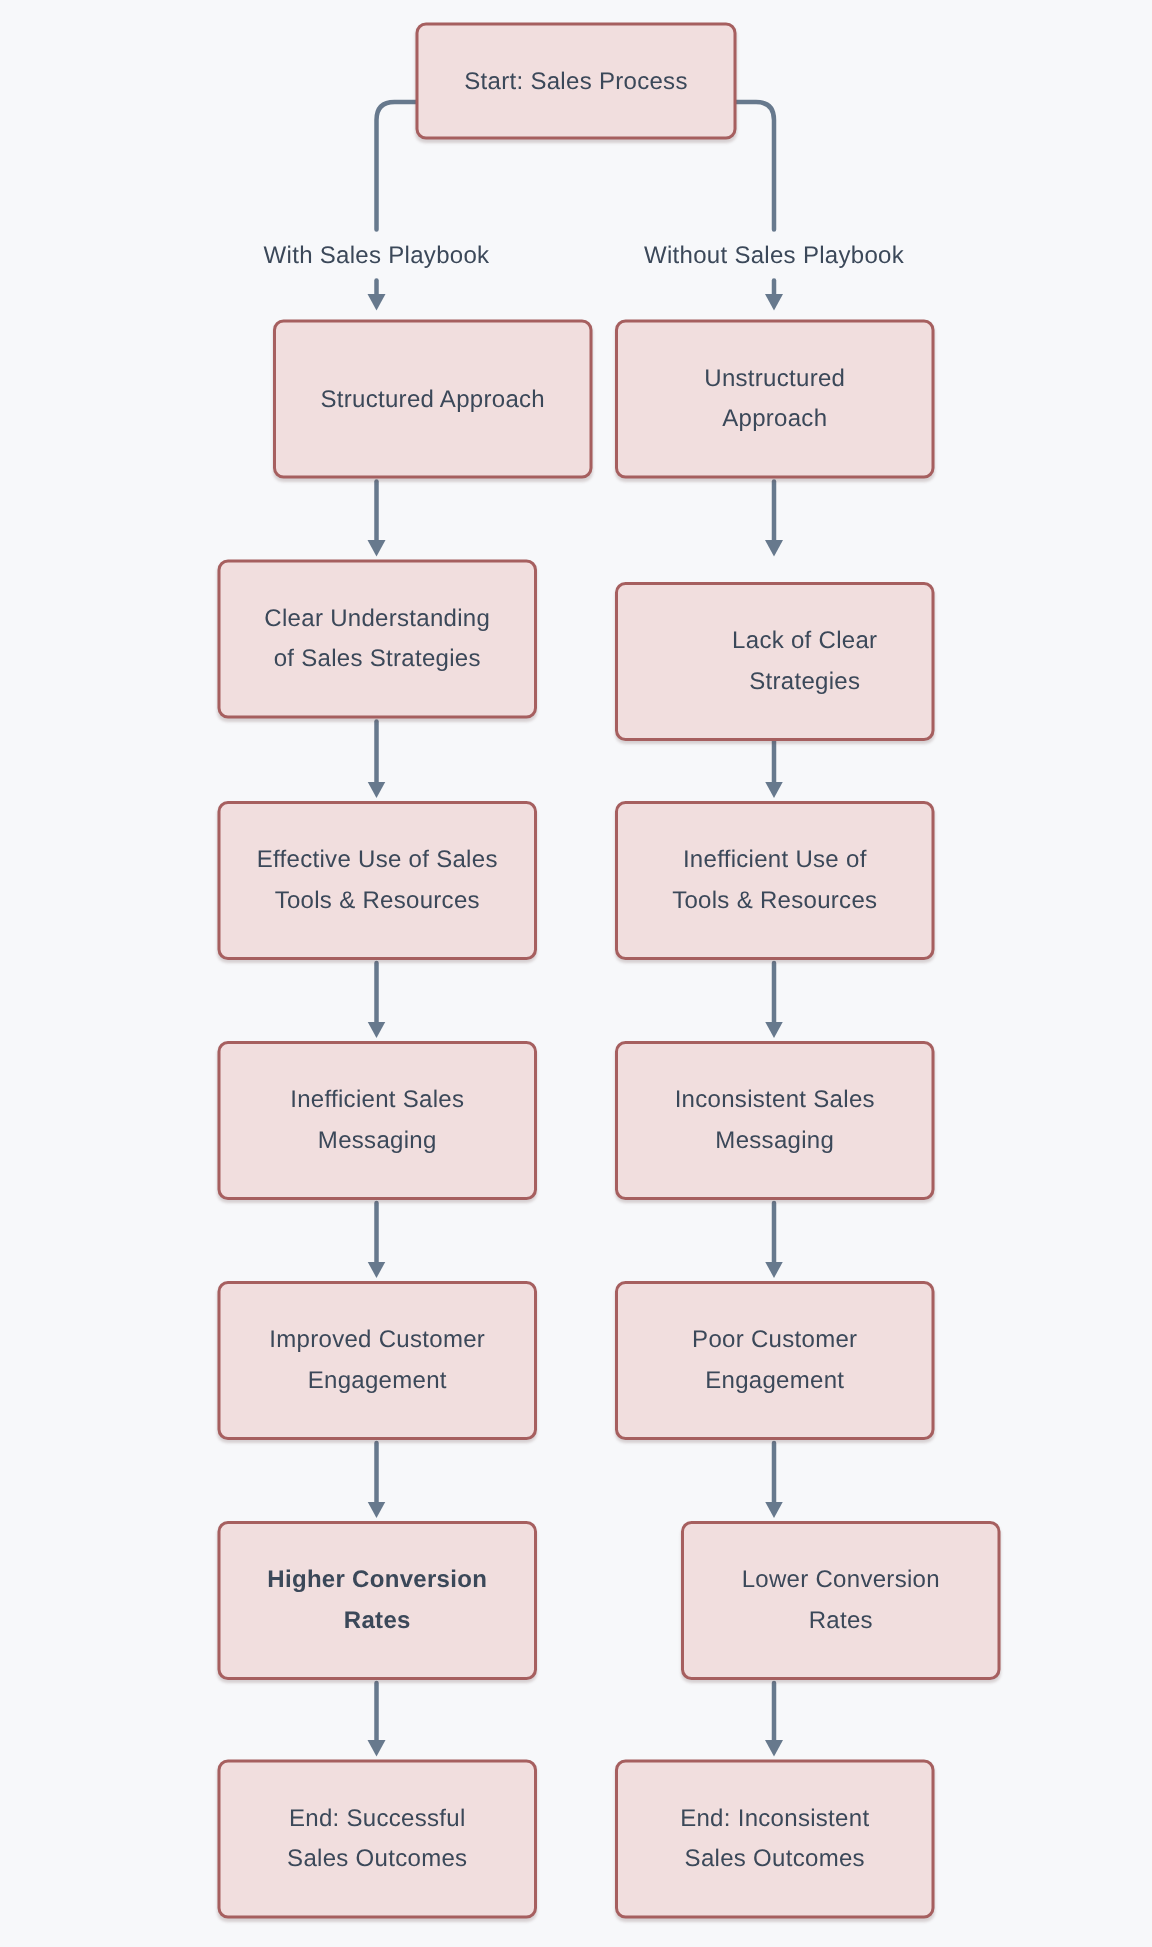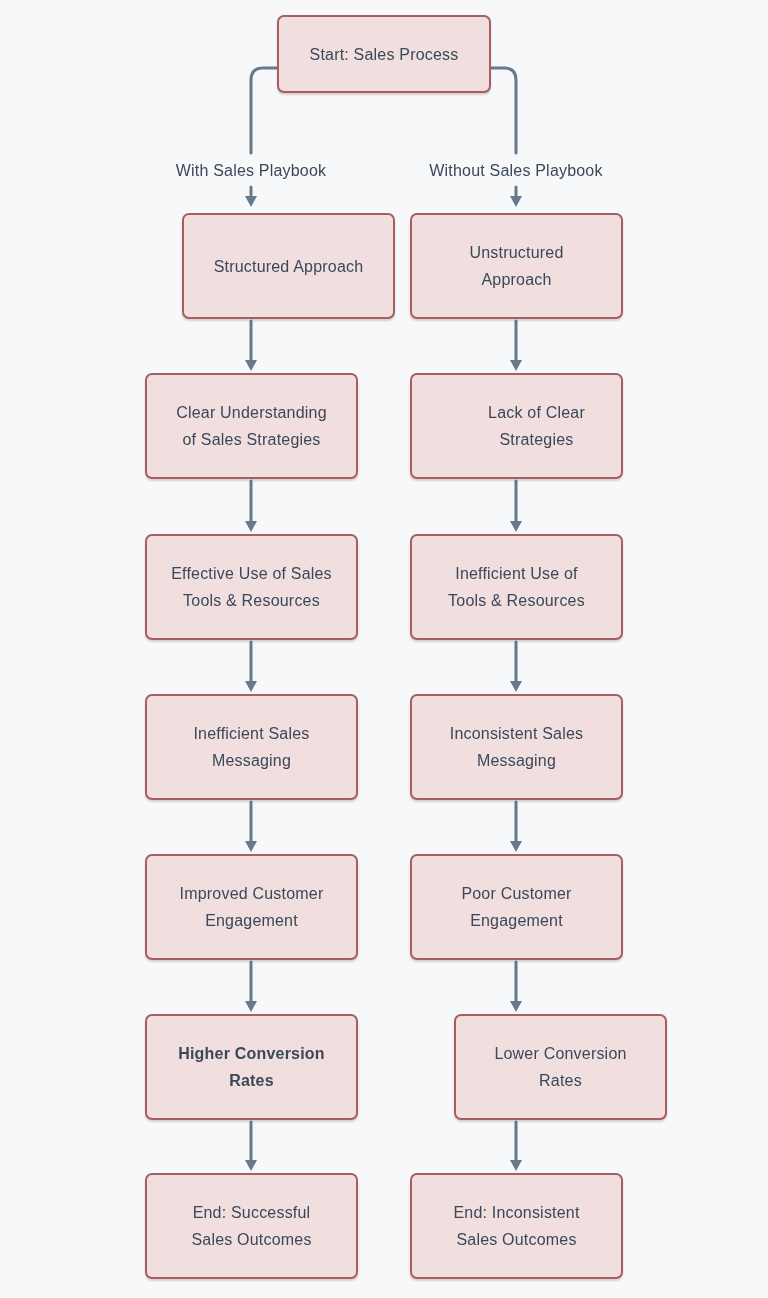--- a/index.html
+++ b/index.html
@@ -110,21 +110,21 @@
 Messaging</div>
   <div class="node" style="left:145px; top:854px;">Improved Customer
 Engagement</div>
   <div class="node" style="left:145px; top:1014px;font-weight:bold;">Higher Conversion
 Rates</div>
   <div class="node" style="left:145px; top:1173px;">End: Successful
 Sales Outcomes</div>
 
   <div class="node" style="left:410px; top:213px;">Unstructured
 Approach</div>
-  <div class="node" style="left:410px; top:373px;padding-left:40px;">Lack of Clear
+  <div class="node" style="left:410px; top:388px;padding-left:40px;">Lack of Clear
 Strategies</div>
   <div class="node" style="left:410px; top:534px;">Inefficient Use of
 Tools &amp; Resources</div>
   <div class="node" style="left:410px; top:694px;">Inconsistent Sales
 Messaging</div>
   <div class="node" style="left:410px; top:854px;">Poor Customer
 Engagement</div>
   <div class="node" style="left:410px; top:1014px;margin-left:44px;">Lower Conversion
 Rates</div>
   <div class="node" style="left:410px; top:1173px;">End: Inconsistent

